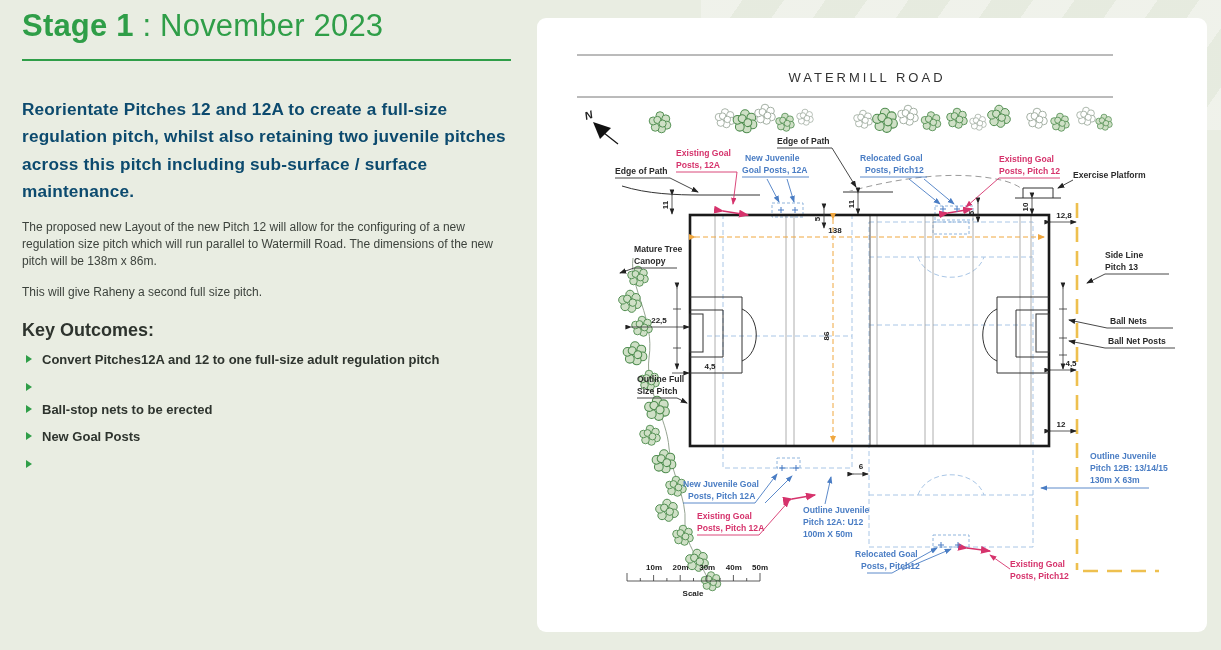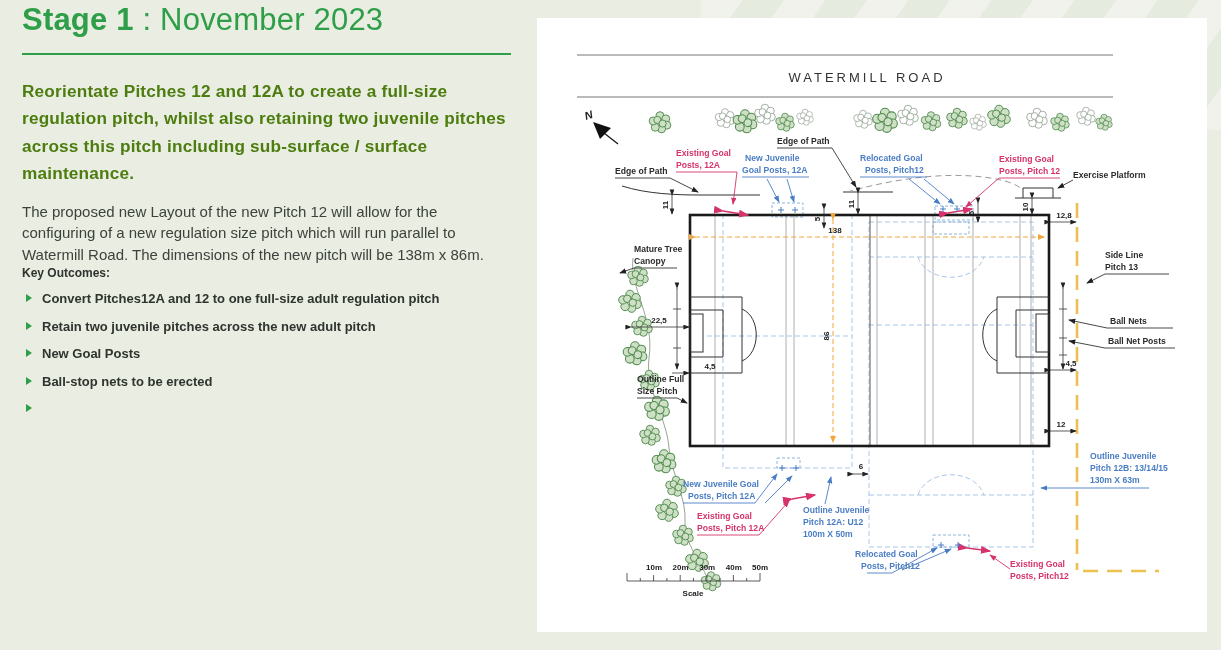--- a/index.html
+++ b/index.html
@@ -7,42 +7,42 @@
     width:1221px;height:650px;overflow:hidden;position:relative;
     background:#e9ede2;
     font-family:"Liberation Sans",sans-serif;
   }
   .stripes{
     position:absolute;top:0;right:0;width:520px;height:130px;
     background:repeating-linear-gradient(125deg, rgba(255,255,255,.55) 0 34px, rgba(222,229,215,.45) 34px 68px);
     opacity:.55;
   }
   
-  .left-col{position:absolute;left:22px;top:2px;width:490px;z-index:2;}
+  .left-col{position:absolute;left:22px;top:8px;width:490px;z-index:2;}
   .title{font-size:31px;letter-spacing:.2px;color:#2f9e48;line-height:1.15;}
   .title .t-strong{font-weight:700;}
   .title .t-rest{font-weight:400;}
   .rule{height:2px;background:#2f9e48;margin-top:15px;width:489px;}
   .intro{
-    margin-top:23px;font-size:17.2px;font-weight:700;color:#4d7c0f;
+    margin-top:35px;font-size:17.2px;font-weight:700;color:#0c4a6e;
     line-height:1.6;letter-spacing:.2px;
   }
-  .body-p{margin-top:13px;font-size:15px;color:#3c423c;line-height:1.45;}
-  .ko-head{font-size:12px;font-weight:700;color:#2e342e;}
+  .body-p{margin-top:13px;font-size:12px;color:#3c423c;line-height:1.45;}
+  .ko-head{margin-top:19px;font-size:18px;font-weight:700;color:#2e342e;}
   .bullets{margin-top:8px;}
   .bullet{display:flex;margin-top:10px;align-items:flex-start;}
   .bullet .tri{
     width:0;height:0;margin:4px 10px 0 4px;flex:0 0 auto;
     border-left:6px solid #2f9e48;border-top:4px solid transparent;border-bottom:4px solid transparent;
   }
   .bullet .btxt{font-size:13px;font-weight:700;color:#2e342e;line-height:1.35;}
   
   .panel{
     position:absolute;left:537px;top:18px;width:670px;height:614px;
-    background:#ffffff;z-index:1;
+    background:#ffffff;z-index:1;border-radius:9px;
   }
   svg text{font-family:"Liberation Sans",sans-serif;}
   .road-t{font-size:13px;letter-spacing:3px;fill:#333;}
   .lbl{font-size:8.6px;font-weight:700;}
   .blk{fill:#2b2b2b;}
   .pink{fill:#d6336c;}
   .blue{fill:#4a7dc4;}
   .org{fill:#f0a73f;}
   .dim{font-size:8px;font-weight:700;fill:#222;}
   .ldr{stroke:#333;stroke-width:.9;fill:none;}
@@ -63,37 +63,37 @@
 </head>
 <body>
 
 <div class="stripes"></div>
 
 <div class="left-col">
   <div class="title"><span class="t-strong">Stage 1</span><span class="t-rest"> : November 2023</span></div>
   <div class="rule"></div>
   <div class="intro">Reorientate Pitches 12 and 12A to create a full-size regulation pitch, whilst also retaining two juvenile pitches across this pitch including sub-surface / surface maintenance.</div>
   <div class="body-p">The proposed new Layout of the new Pitch 12 will allow for the configuring of a new regulation size pitch which will run parallel to Watermill Road. The dimensions of the new pitch will be 138m x 86m.</div>
+  <div class="body-p">This will give Raheny a second full size pitch.</div>
   <div class="ko-head">Key Outcomes:</div>
   <div class="bullets">
     <div class="bullet">
         <span class="tri"></span>
         <span class="btxt">Convert Pitches12A and 12 to one full-size adult regulation pitch</span>
       </div>
     <div class="bullet">
         <span class="tri"></span>
-        <span class="btxt">Retain two juvenile pitches across the new adult pitch</span>
+      </div>
+    <div class="bullet">
+        <span class="tri"></span>
+        <span class="btxt">Ball-stop nets to be erected</span>
       </div>
     <div class="bullet">
         <span class="tri"></span>
         <span class="btxt">New Goal Posts</span>
-      </div>
-    <div class="bullet">
-        <span class="tri"></span>
-        <span class="btxt">Ball-stop nets to be erected</span>
       </div>
     <div class="bullet">
         <span class="tri"></span>
       </div>
   </div>
 </div>
 
 <div class="panel">
 <svg width="670" height="614" viewBox="0 0 670 614">
   <defs>

